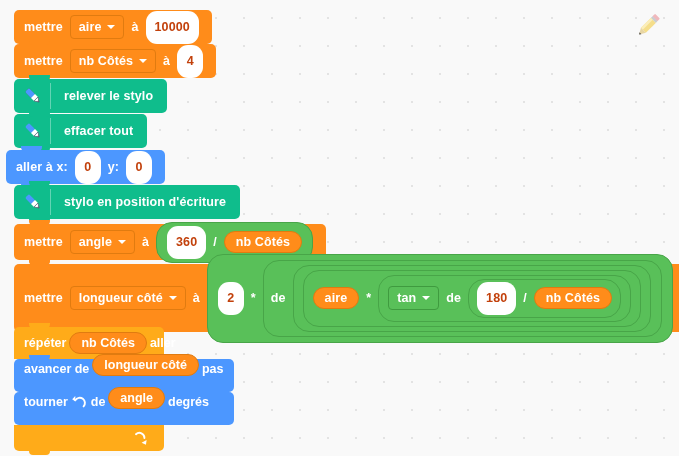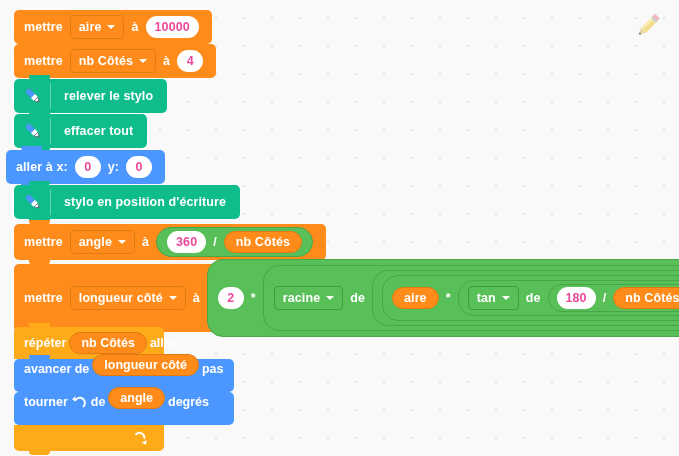--- a/index.html
+++ b/index.html
@@ -82,25 +82,25 @@
     border-left: 4.5px solid transparent;
     border-right: 4.5px solid transparent;
     border-top: 4.5px solid #ffffff;
   }
 
   .num {
     display: inline-flex;
     align-items: center;
     justify-content: center;
     min-width: 26px;
-    height: 22px;
+    height: 33px;
     padding: 0 9px;
     border-radius: 11px;
     background: #ffffff;
-    color: #ec4899;
+    color: #c2410c;
     font-size: 12.5px;
     font-weight: bold;
     margin: 0 3px;
     box-sizing: border-box;
   }
 
   .varoval {
     display: inline-flex;
     align-items: center;
     justify-content: center;
@@ -348,24 +348,20 @@
       <span>longueur côté</span>
       <span class="caret"></span>
     </span>
     <span class="lbl">à</span>
 
     <span class="rep" style="padding:5px 7px;">
       <span class="num">2</span>
       <span class="lbl">*</span>
 
       <span class="rep" style="padding:4px 7px;">
-        <span class="dropdown dd-op">
-          <span>racine</span>
-          <span class="caret"></span>
-        </span>
         <span class="lbl">de</span>
 
         <span class="rep" style="padding:4px 6px;">
 
           <span class="rep" style="padding:4px 6px;">
             <span class="varoval">aire</span>
             <span class="lbl">*</span>
 
             <span class="rep" style="padding:3px 6px;">
               <span class="dropdown dd-op">

